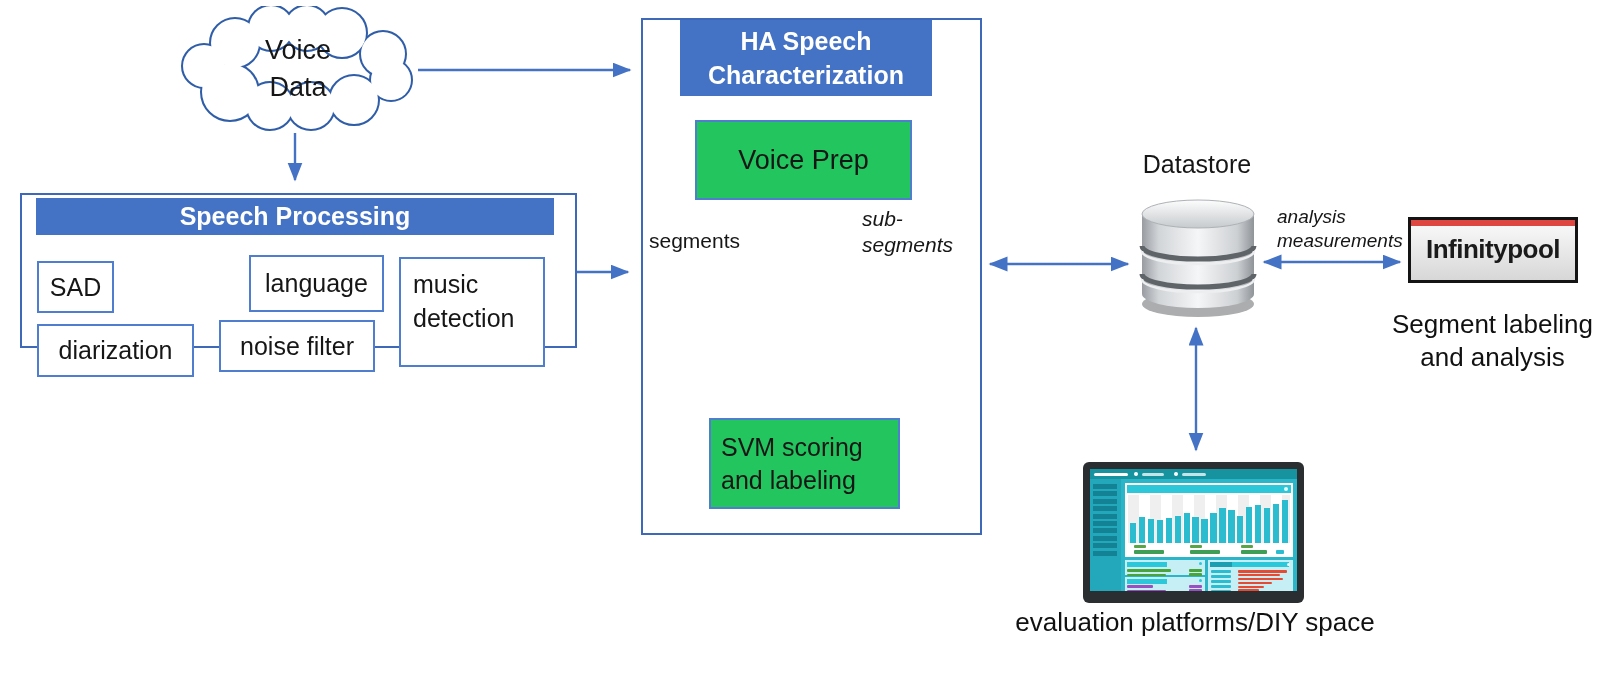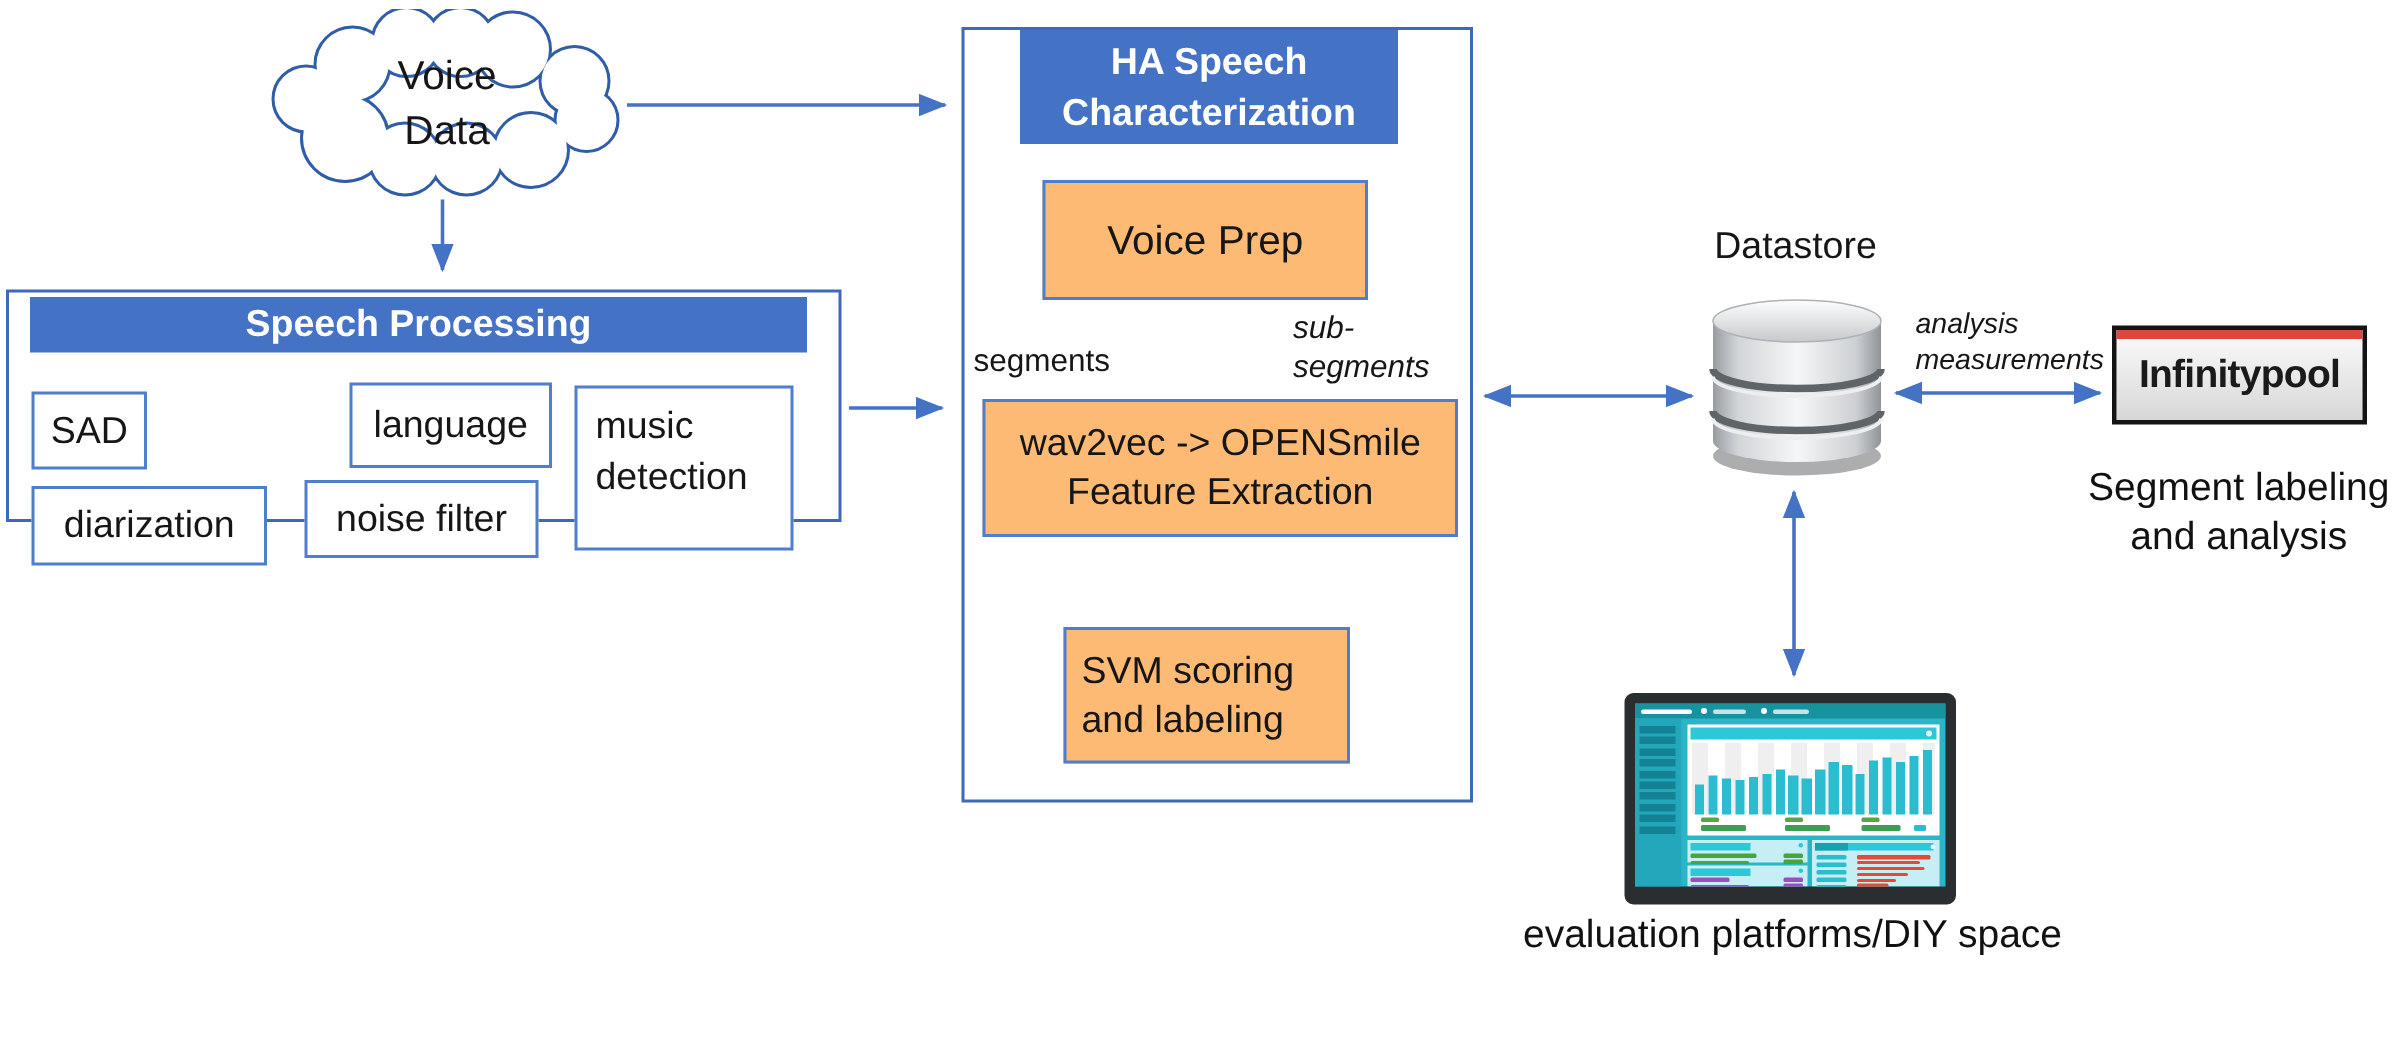--- a/index.html
+++ b/index.html
@@ -4,21 +4,21 @@
 <style>
   html,body{margin:0;padding:0;background:#fff;}
   .canvas{position:relative;width:1600px;height:692px;background:#ffffff;overflow:hidden;
           font-family:"Liberation Sans",sans-serif;color:#161616;}
   .abs{position:absolute;box-sizing:border-box;}
   svg.connectors{position:absolute;left:0;top:0;pointer-events:none;}
   
   .container{position:absolute;box-sizing:border-box;border:2px solid #3d69b8;background:#fff;}
   .bluehdr{position:absolute;box-sizing:border-box;background:#4472C4;color:#fff;font-weight:bold;
            display:flex;flex-direction:column;align-items:center;justify-content:center;text-align:center;}
-  .node{position:absolute;box-sizing:border-box;border:2px solid #4E7ECD;background:#fdba74;
+  .node{position:absolute;box-sizing:border-box;border:2px solid #4E7ECD;background:#22c55e;
         display:flex;flex-direction:column;align-items:center;justify-content:center;text-align:center;}
   .chip{position:absolute;box-sizing:border-box;border:2px solid #4E7ECD;background:#fff;
         display:flex;align-items:center;justify-content:center;font-size:25px;}
   .lbl{position:absolute;line-height:26px;font-size:21px;}
   .it{font-style:italic;font-size:19px;line-height:24px;}
   .caption{position:absolute;text-align:center;font-size:26px;line-height:33px;color:#111;}
   
   .ipool{position:absolute;border:3px solid #141414;background:linear-gradient(#fbfbfb,#d7d7d7);
          box-sizing:border-box;}
   .ipool .redbar{position:absolute;left:0;top:0;right:0;height:6px;background:#de4741;}
@@ -105,39 +105,35 @@
         <circle cx="133" cy="100" r="23"></circle>
           <circle cx="92" cy="100" r="23"></circle>
       </g>
     </svg>
     <div class="abs" style="left:50px;top:26px;width:140px;text-align:center;font-size:27px;line-height:37px;">
       <div>Voice</div>
       <div>Data</div>
     </div>
   </div>
 
-  <div class="container" style="left:4px;top:193px;width:557px;height:155px;">
+  <div class="container" style="left:20px;top:193px;width:557px;height:155px;">
     <div class="bluehdr" style="left:14px;top:3px;width:518px;height:37px;font-size:25px;">Speech Processing</div>
     <div class="chip" style="left:15px;top:66px;width:77px;height:52px;">SAD</div>
     <div class="chip" style="left:227px;top:60px;width:135px;height:57px;">language</div>
     <div class="chip" style="left:377px;top:62px;width:146px;height:110px;align-items:flex-start;justify-content:flex-start;padding:8px 0 0 12px;line-height:34px;">music detection</div>
     <div class="chip" style="left:15px;top:129px;width:157px;height:53px;">diarization</div>
     <div class="chip" style="left:197px;top:125px;width:156px;height:52px;">noise filter</div>
   </div>
 
   <div class="container" style="left:641px;top:18px;width:341px;height:517px;">
     <div class="bluehdr" style="left:37px;top:0px;width:252px;height:76px;font-size:25px;line-height:34px;">
       <div>HA Speech</div>
       <div>Characterization</div>
     </div>
     <div class="node" style="left:52px;top:100px;width:217px;height:80px;font-size:27px;">Voice Prep</div>
-    <div class="node" style="left:12px;top:246px;width:317px;height:92px;font-size:25px;line-height:33px;">
-      <div>wav2vec -&gt; OPENSmile</div>
-      <div>Feature Extraction</div>
-    </div>
     <div class="node" style="left:66px;top:398px;width:191px;height:91px;font-size:25px;line-height:33px;align-items:flex-start;padding-left:10px;">
       <div>SVM scoring</div>
       <div>and labeling</div>
     </div>
   </div>
 
   <div class="lbl" style="left:649px;top:228px;">segments</div>
   <div class="lbl" style="left:862px;top:206px;font-style:italic;">
     <div>sub-</div>
     <div>segments</div>

